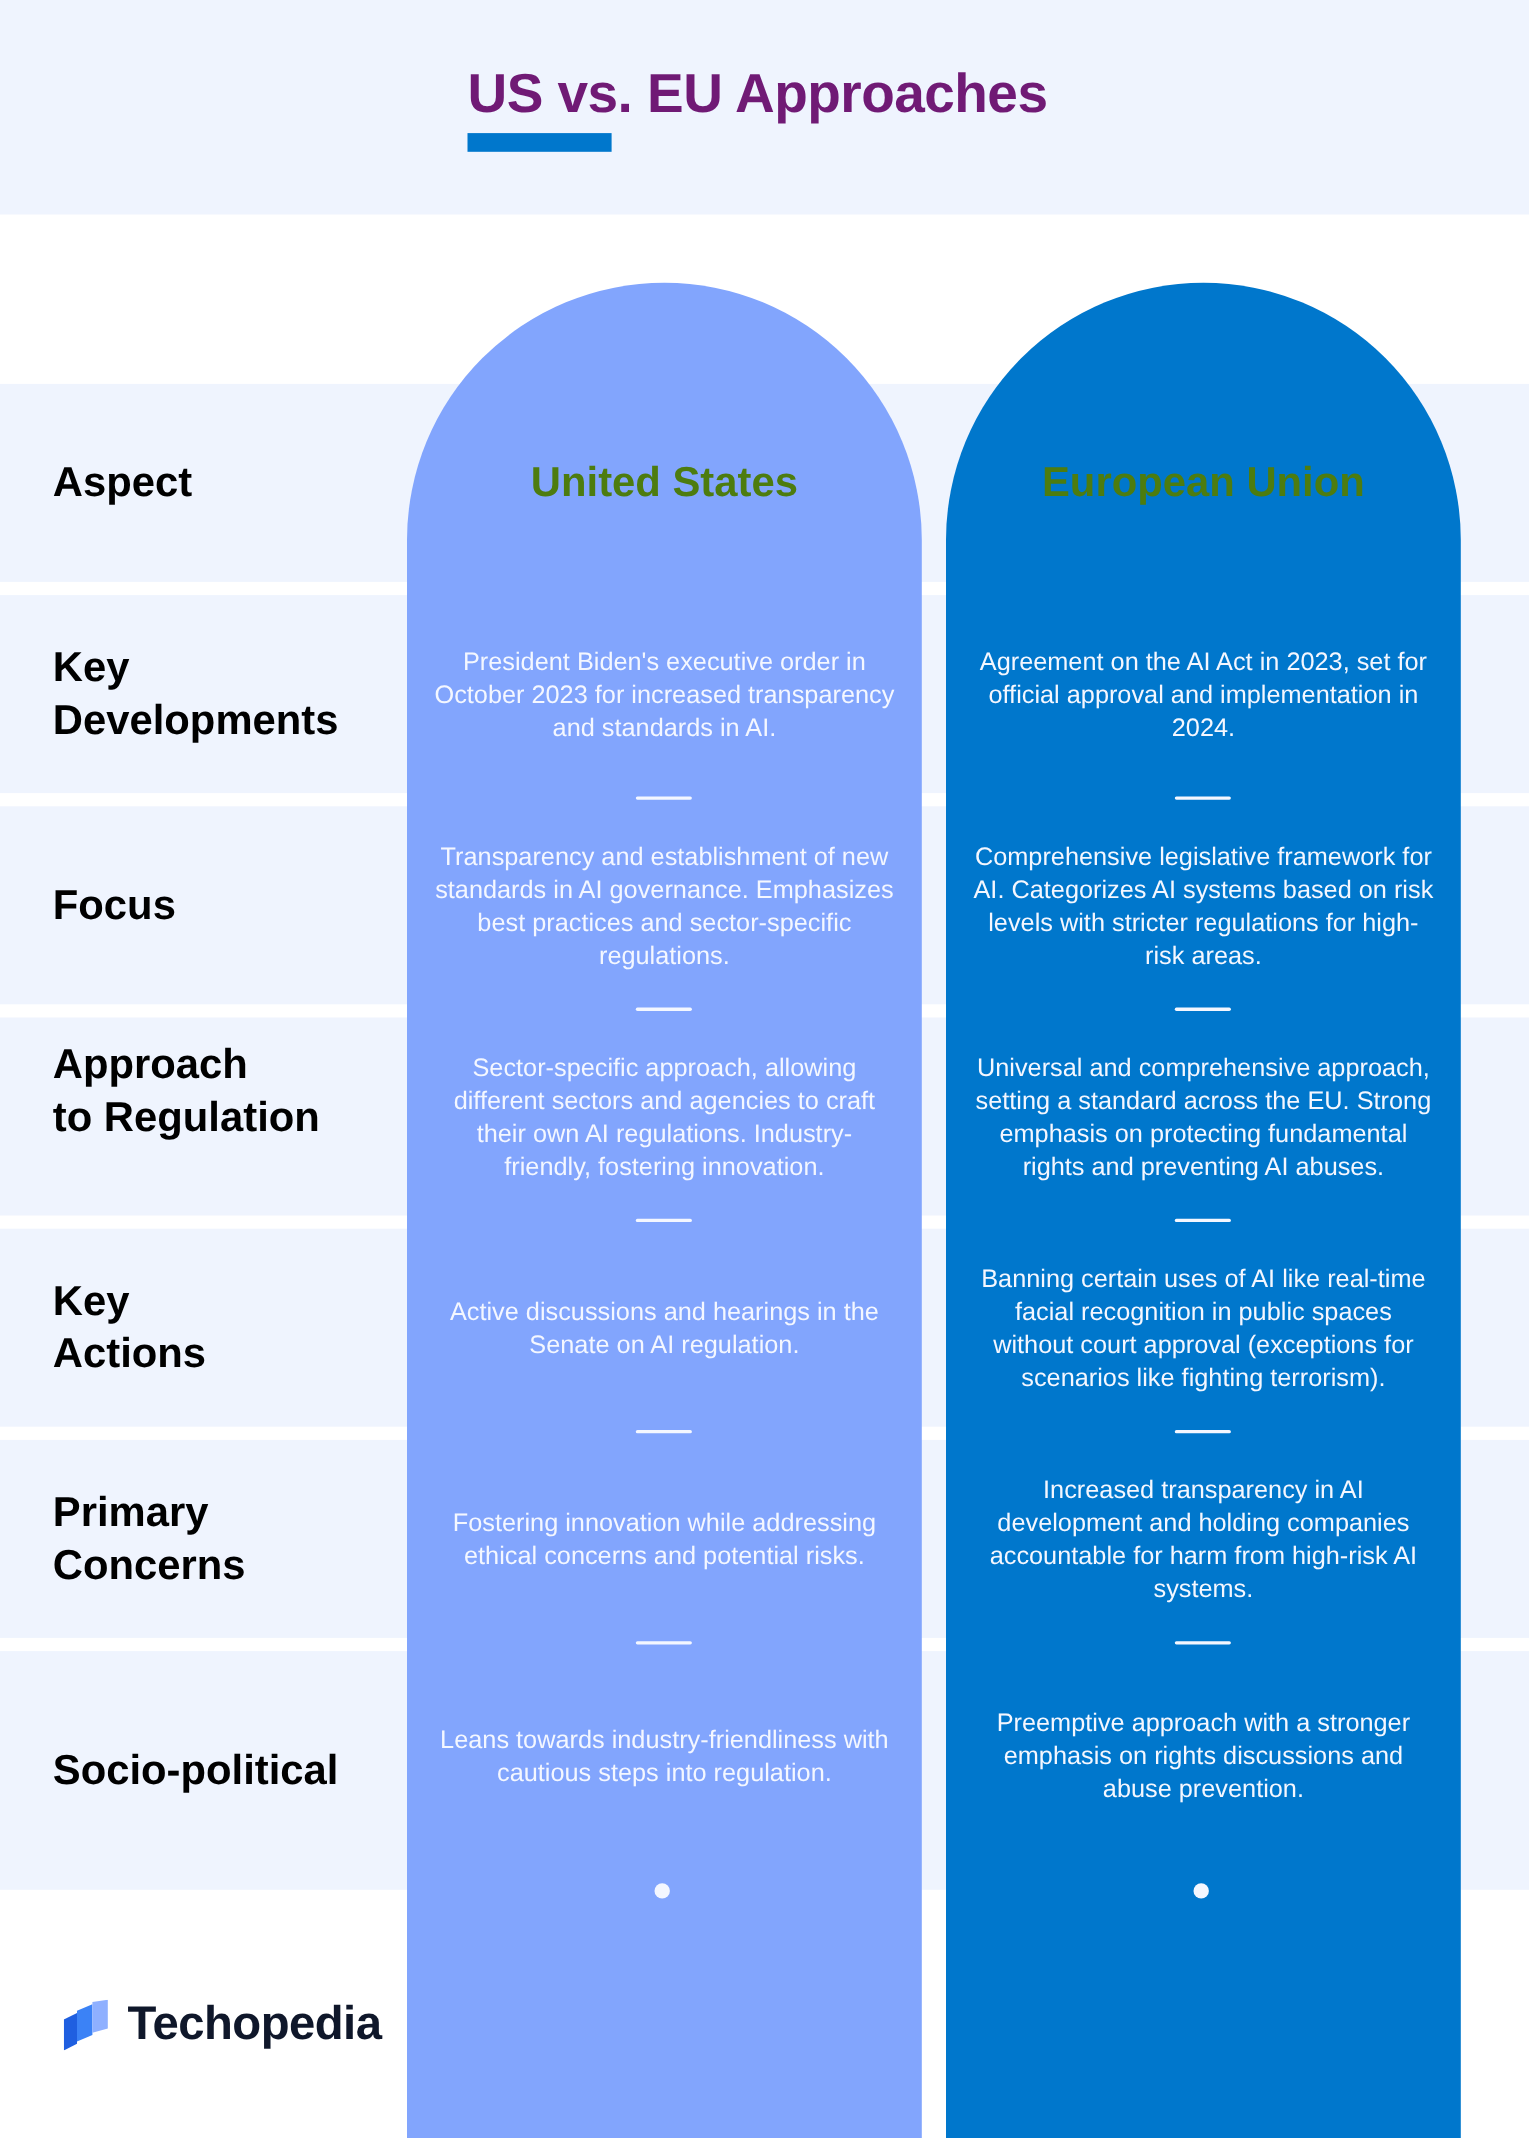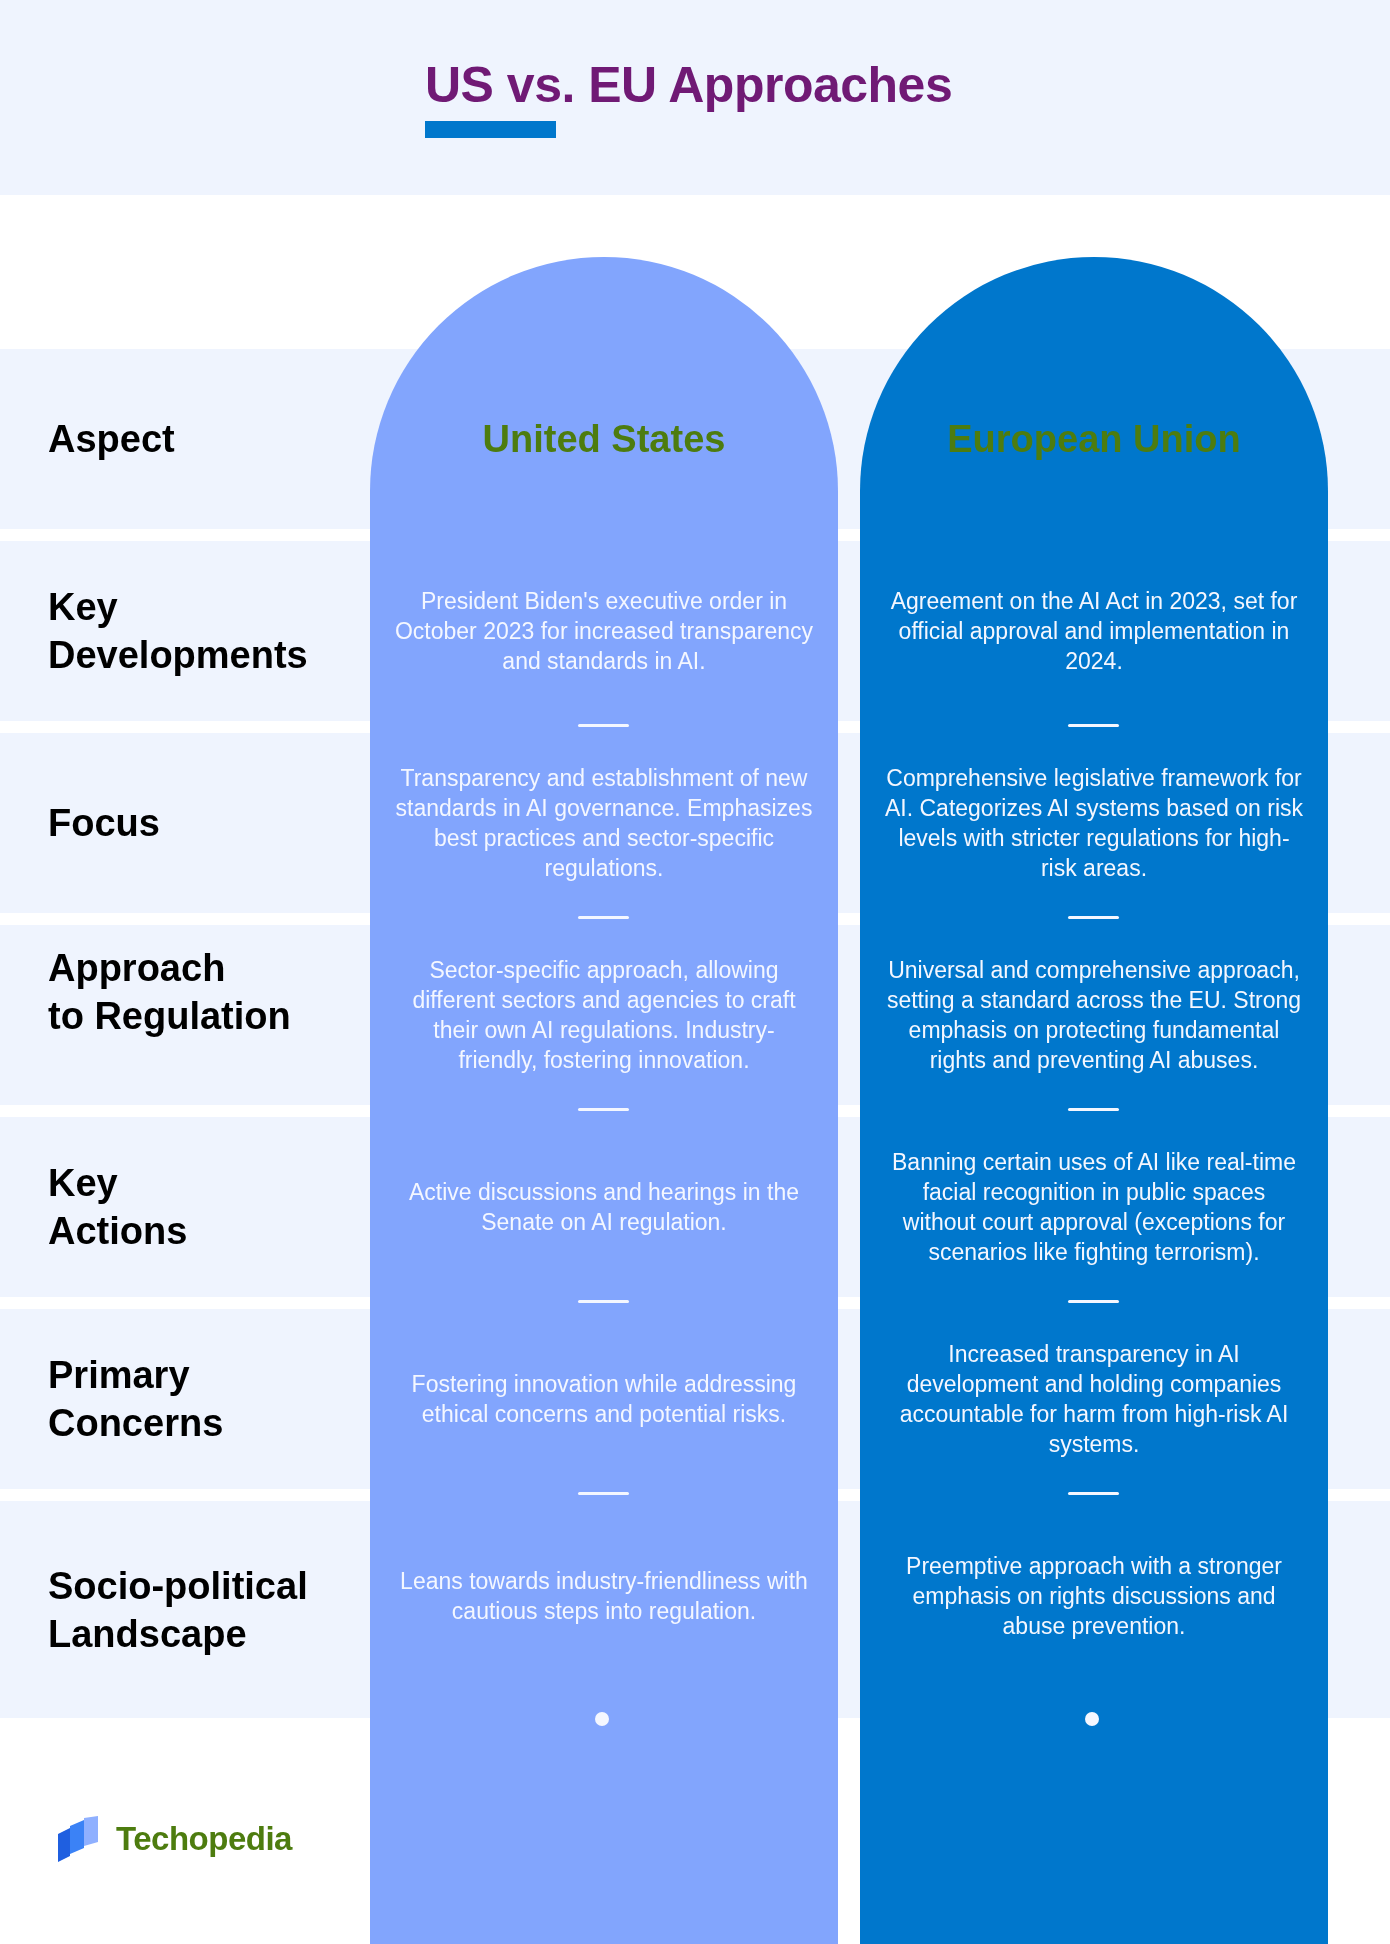--- a/index.html
+++ b/index.html
@@ -111,23 +111,23 @@
       display: flex;
       align-items: center;
       gap: 16px;
     }
     .logo-mark {
       width: 42px;
       height: 46px;
       display: block;
     }
     .logo-text {
-      font-size: 33px;
-      font-weight: 700;
-      color: #4d7c0f;
+      font-size: 43px;
+      font-weight: 700;
+      color: #0f172a;
       letter-spacing: -0.5px;
     }
   </style>
 </head>
 <body>
 
 <div class="top-band"></div>
 <h1 class="page-title" style="margin:0">US vs. EU Approaches</h1>
 <div class="title-underline"></div>
 
@@ -216,21 +216,20 @@
   </div>
 <div class="cell" style="left:884px;top:1309px;height:180px">
     <span>Increased transparency in AI development and holding companies accountable for harm from high-risk AI systems.</span>
   </div>
 <div class="dash" style="left:578px;top:1492px"></div>
 <div class="dash" style="left:1068px;top:1492px"></div>
 
 <div class="row-label" style="top:1501px;height:217px">
   <div>
     <div>Socio-political</div>
-    <div>Landscape</div>
   </div>
 </div>
 <div class="cell" style="left:394px;top:1501px;height:190px">
     <span>Leans towards industry-friendliness with cautious steps into regulation.</span>
   </div>
 <div class="cell" style="left:884px;top:1501px;height:190px">
     <span>Preemptive approach with a stronger emphasis on rights discussions and abuse prevention.</span>
   </div>
 <div class="end-dot" style="left:595px;top:1712px"></div>
 <div class="end-dot" style="left:1085px;top:1712px"></div>

